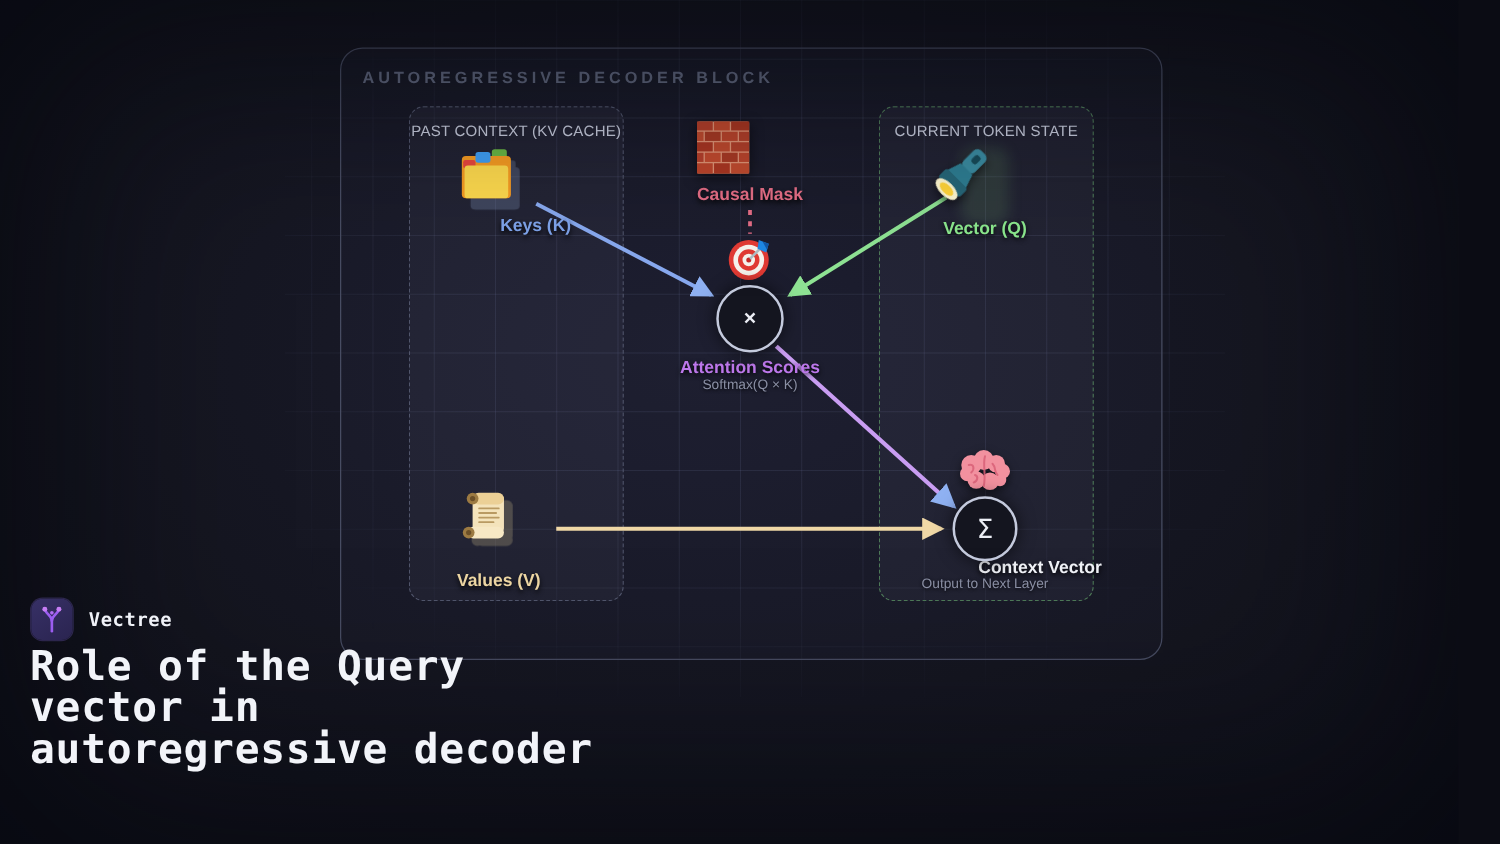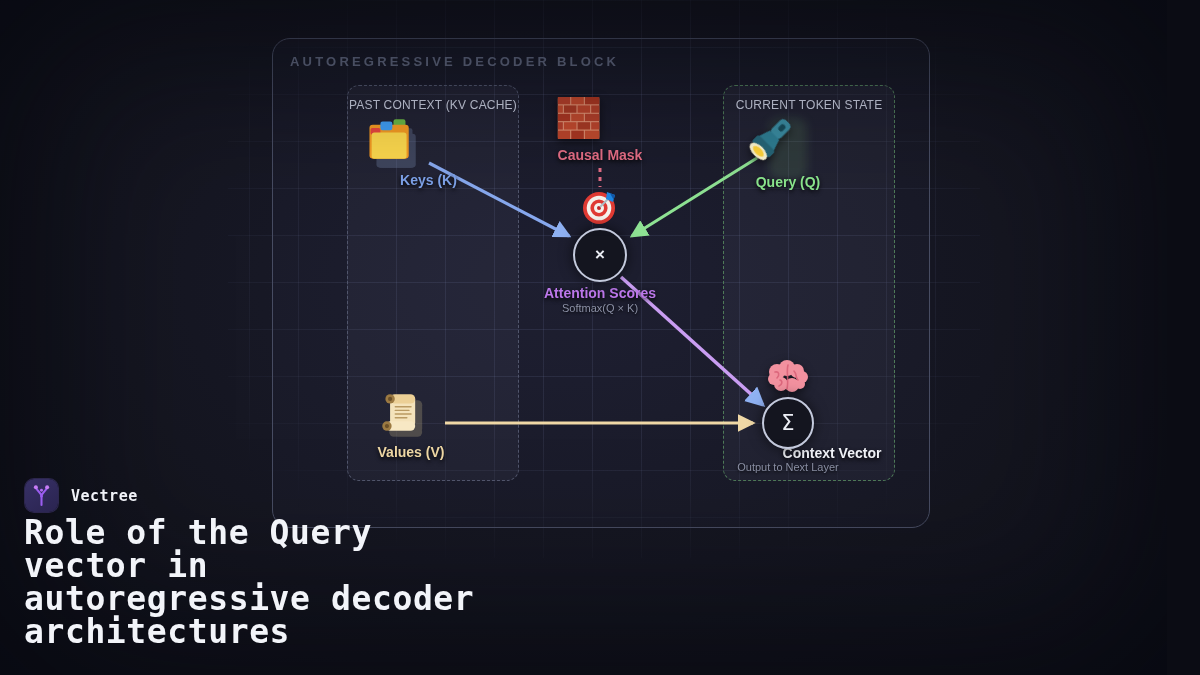--- a/index.html
+++ b/index.html
@@ -26,21 +26,20 @@
     border:1.5px solid #474c62;border-radius:18px;
     background:rgba(175,185,240,0.022);
   }
   .decoder-label{
     position:absolute;left:290px;top:54px;
     font-size:13px;font-weight:bold;letter-spacing:3.2px;color:#61677f;
   }
   .panel{
     position:absolute;top:85px;width:170px;height:394px;border-radius:12px;
     background:rgba(190,200,240,0.05);
-    margin-left:20px;
   }
   .panel-left{left:327px;border:1.6px dashed #51566c;}
   .panel-right{left:703px;border:1.6px dashed #4e7a58;}
   .panel-label{
     position:absolute;top:12px;left:0;width:100%;text-align:center;
     font-size:12px;color:#c8cdde;letter-spacing:0.2px;
   }
 
   
   .node{position:absolute;transform:translateX(-50%);display:flex;flex-direction:column;z-index:10;}
@@ -172,30 +171,30 @@
   <div class="flash-glow"></div>
   <div class="node" style="left:788px;top:114px;">
     <svg class="icon-flash" width="30" height="50" viewBox="0 0 26 46">
       <rect x="7" y="1" width="12" height="18" rx="4" fill="#3a8ba0"></rect>
       <rect x="10.5" y="5" width="5" height="7" rx="1.8" fill="#174b59"></rect>
       <path d="M7,18 L3,30 L23,30 L19,18 Z" fill="#2e7d92"></path>
       <rect x="2" y="28" width="22" height="9" rx="2.5" fill="#266678"></rect>
       <ellipse cx="13" cy="39" rx="10" ry="5.2" fill="#fdf6cf"></ellipse>
       <ellipse cx="13" cy="39" rx="6.3" ry="3.2" fill="#ffd43a"></ellipse>
     </svg>
-    <div class="node-label" style="margin-top: 10px; color: rgb(140, 232, 142);">Query (Q)</div>
+    <div class="node-label" style="margin-top: 10px; color: rgb(140, 232, 142);">Vector (Q)</div>
   </div>
 
   <div class="op-circle circle-attn">
     <span class="op-x">×</span>
   </div>
   <div class="abs-label node-label" style="left: 600px; top: 285px; color: rgb(188, 119, 234);">Attention Scores</div>
   <div class="abs-label sub-label" style="left:600px;top:302px;">Softmax(Q × K)</div>
 
-  <div class="node" style="left:411px;top:390px;">
+  <div class="node" style="left:399px;top:390px;gap:12px;">
     <svg class="icon-scroll" width="46" height="46" viewBox="0 0 44 44">
       <rect x="12" y="6" width="24" height="28" rx="3" fill="#f4e3bb"></rect>
       <rect x="12" y="4" width="24" height="9" rx="4.5" fill="#ecd096"></rect>
       <circle cx="12" cy="8.5" r="4.5" fill="#9c7a42"></circle>
         <circle cx="12" cy="8.5" r="2" fill="#6b4f27"></circle>
       <g stroke="#b99a62" stroke-width="1.4" stroke-linecap="round">
         <line x1="17" y1="16" x2="32" y2="16"></line>
           <line x1="17" y1="19.5" x2="30" y2="19.5"></line>
         <line x1="17" y1="23" x2="32" y2="23"></line>
           <line x1="17" y1="26.5" x2="28" y2="26.5"></line>
@@ -247,18 +246,17 @@
         <circle cx="10" cy="6" r="1.4" fill="#b06cf2"></circle>
       </svg>
     </div>
     <div class="brand-name">Vectree</div>
   </div>
 
   <div class="main-title">
     <div>Role of the Query</div>
     <div>vector in</div>
     <div>autoregressive decoder</div>
-    <div>architectures</div>
   </div>
 
 
   <div class="vignette"></div>
 </div>
 
 </body></html>

